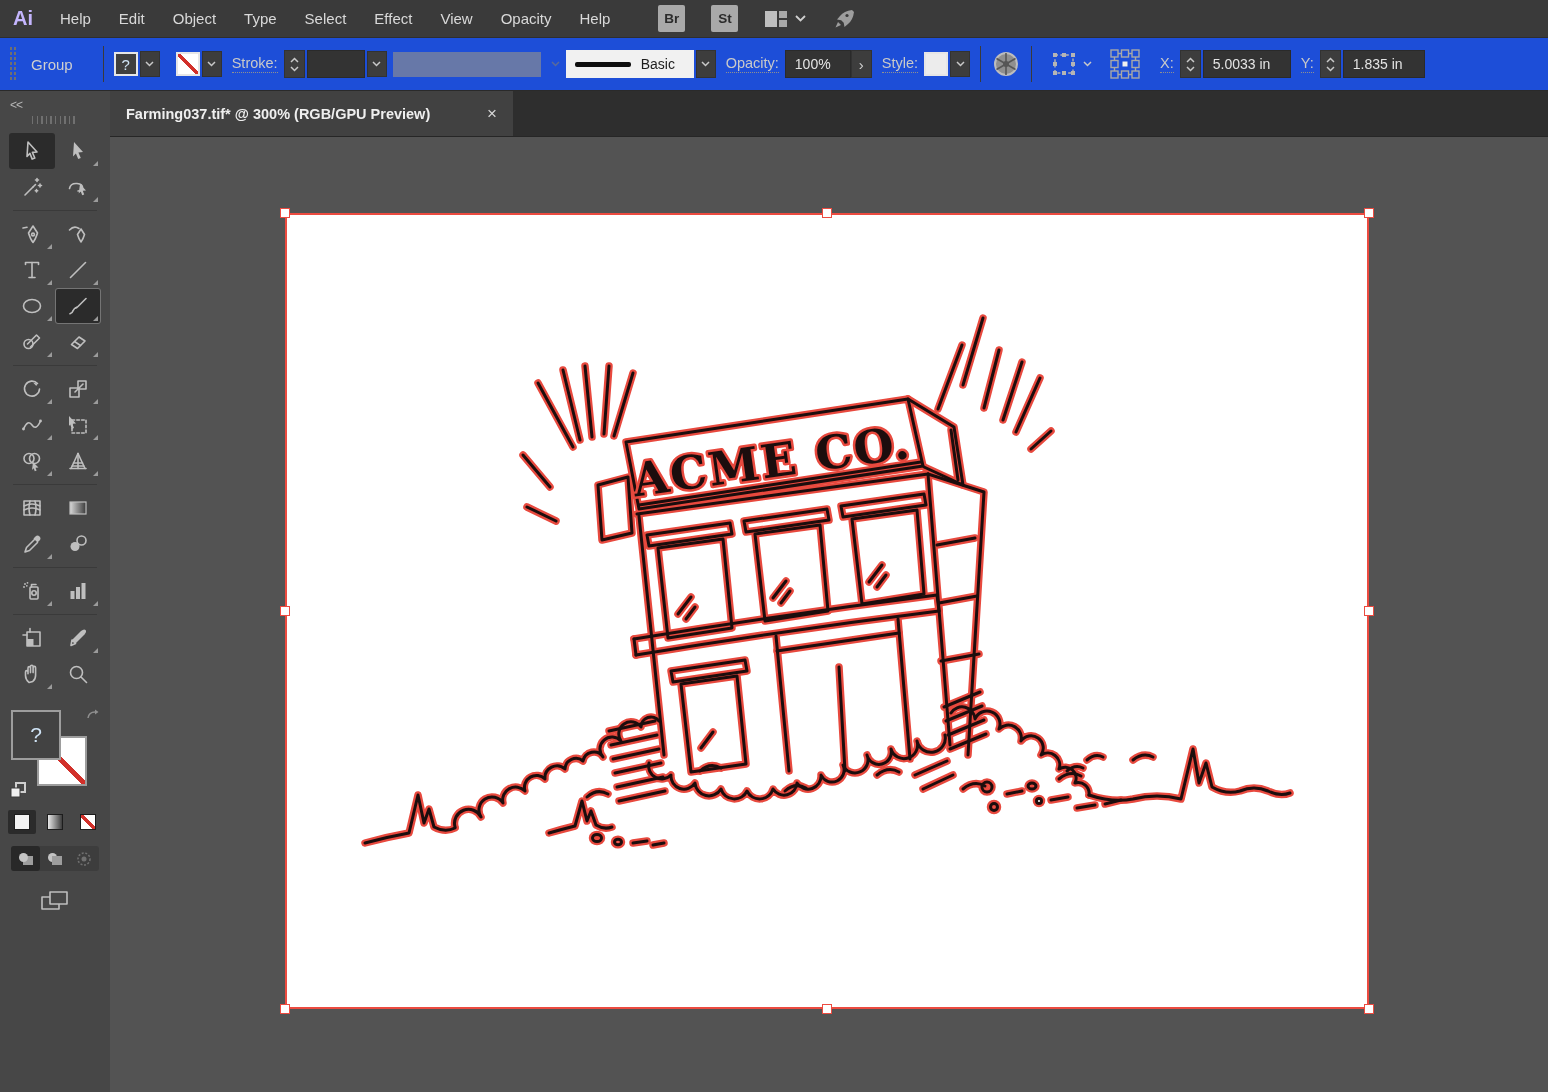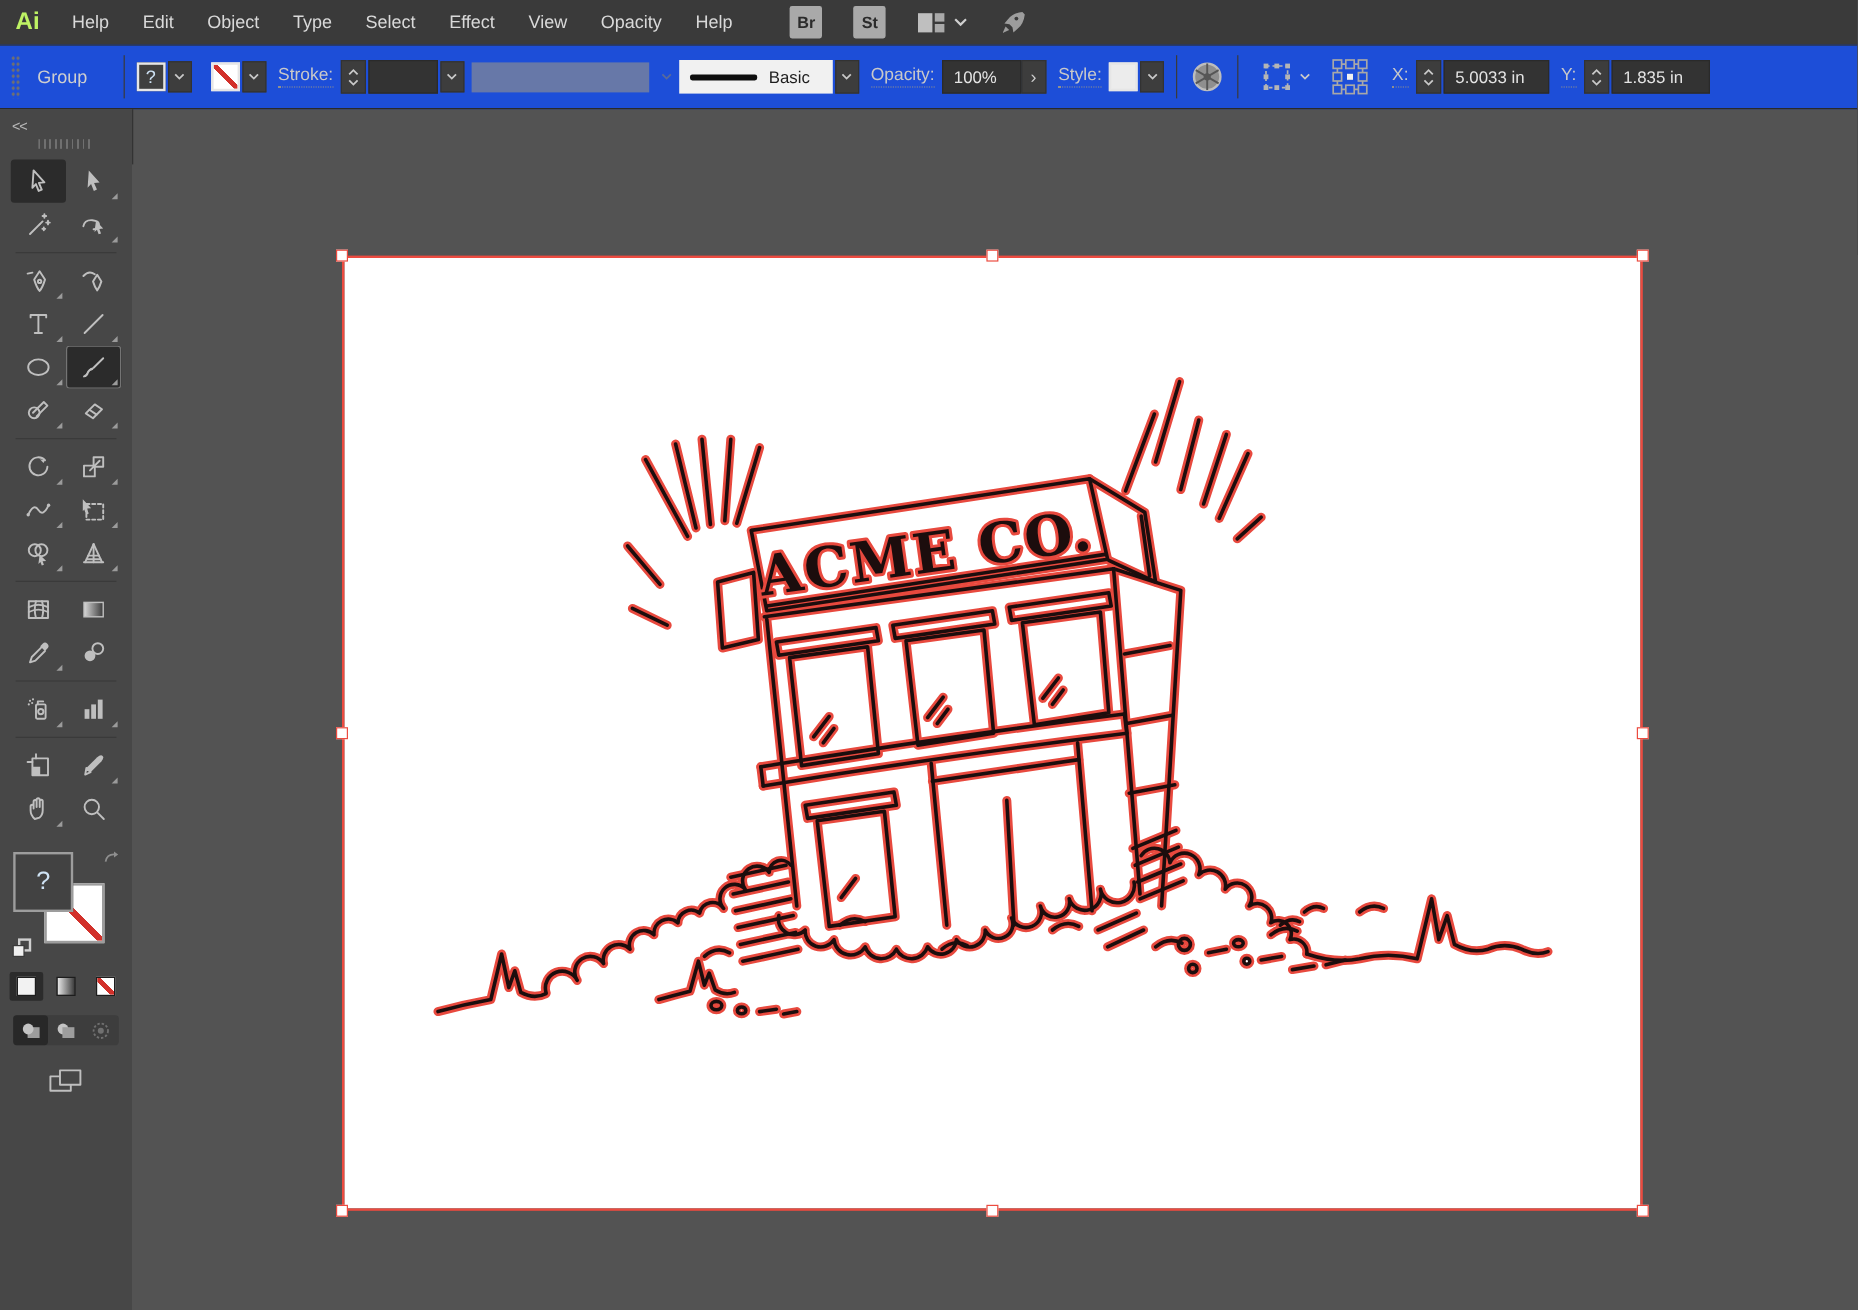--- a/index.html
+++ b/index.html
@@ -1,21 +1,21 @@
 <!DOCTYPE html>
 <html><head>
 <meta charset="utf-8">
 <style>
   html,body{margin:0;padding:0;background:#222;}
   #root{position:relative;width:1548px;height:1092px;background:#535353;overflow:hidden;
         font-family:"Liberation Sans",sans-serif;-webkit-font-smoothing:antialiased;}
   
   .menubar{position:absolute;top:0;left:0;right:0;height:37px;background:#3a3a3a;
            display:flex;align-items:center;}
-  .ai-logo{width:46px;text-align:center;color:#bef264;font-weight:bold;font-size:20px;}
+  .ai-logo{width:46px;text-align:center;color:#c4b5fd;font-weight:bold;font-size:20px;}
   .menu-item{color:#d9d9d9;font-size:15px;padding:0 14px;height:37px;display:flex;align-items:center;cursor:default;}
   .mb-right{display:flex;align-items:center;margin-left:34px;gap:26px;}
   .sq-btn{width:27px;height:27px;background:#a9a9a9;border-radius:2px;color:#2b2b2b;
           font-size:13.5px;font-weight:bold;display:flex;align-items:center;justify-content:center;}
   .ws-wrap{display:flex;align-items:center;gap:7px;}
   
   .controlbar{position:absolute;top:37px;left:0;right:0;height:54px;background:#1d4ed8;
               border-top:1px solid #2e2e2e;border-bottom:1px solid #2a2a2a;box-sizing:border-box;
               display:flex;align-items:center;}
   .grip{width:8px;height:36px;margin:0 8px 0 9px;
@@ -536,20 +536,26 @@
     </div>
 
     <div class="screenmode">
       <svg width="32" height="24" viewBox="0 0 32 24" class="ticon" stroke-width="1.8">
         <rect x="3" y="8" width="17" height="12"></rect>
           <rect x="11" y="3" width="17" height="12" fill="#474747"></rect>
       </svg>
     </div>
   </div>
 
+  <div class="tabbar">
+    <div class="tab">
+      <span class="tab-title">Farming037.tif* @ 300% (RGB/GPU Preview)</span>
+      <span class="tab-close">×</span>
+    </div>
+  </div>
 
   <div class="pasteboard">
     <div class="artboard">
 
       <svg width="1080" height="792" viewBox="0 0 1080 792" style="position:absolute;inset:0">
         <defs>
           <g id="sk">
 
             <path d="M251,168 L286,232"></path>
               <path d="M276,155 L293,225"></path>

